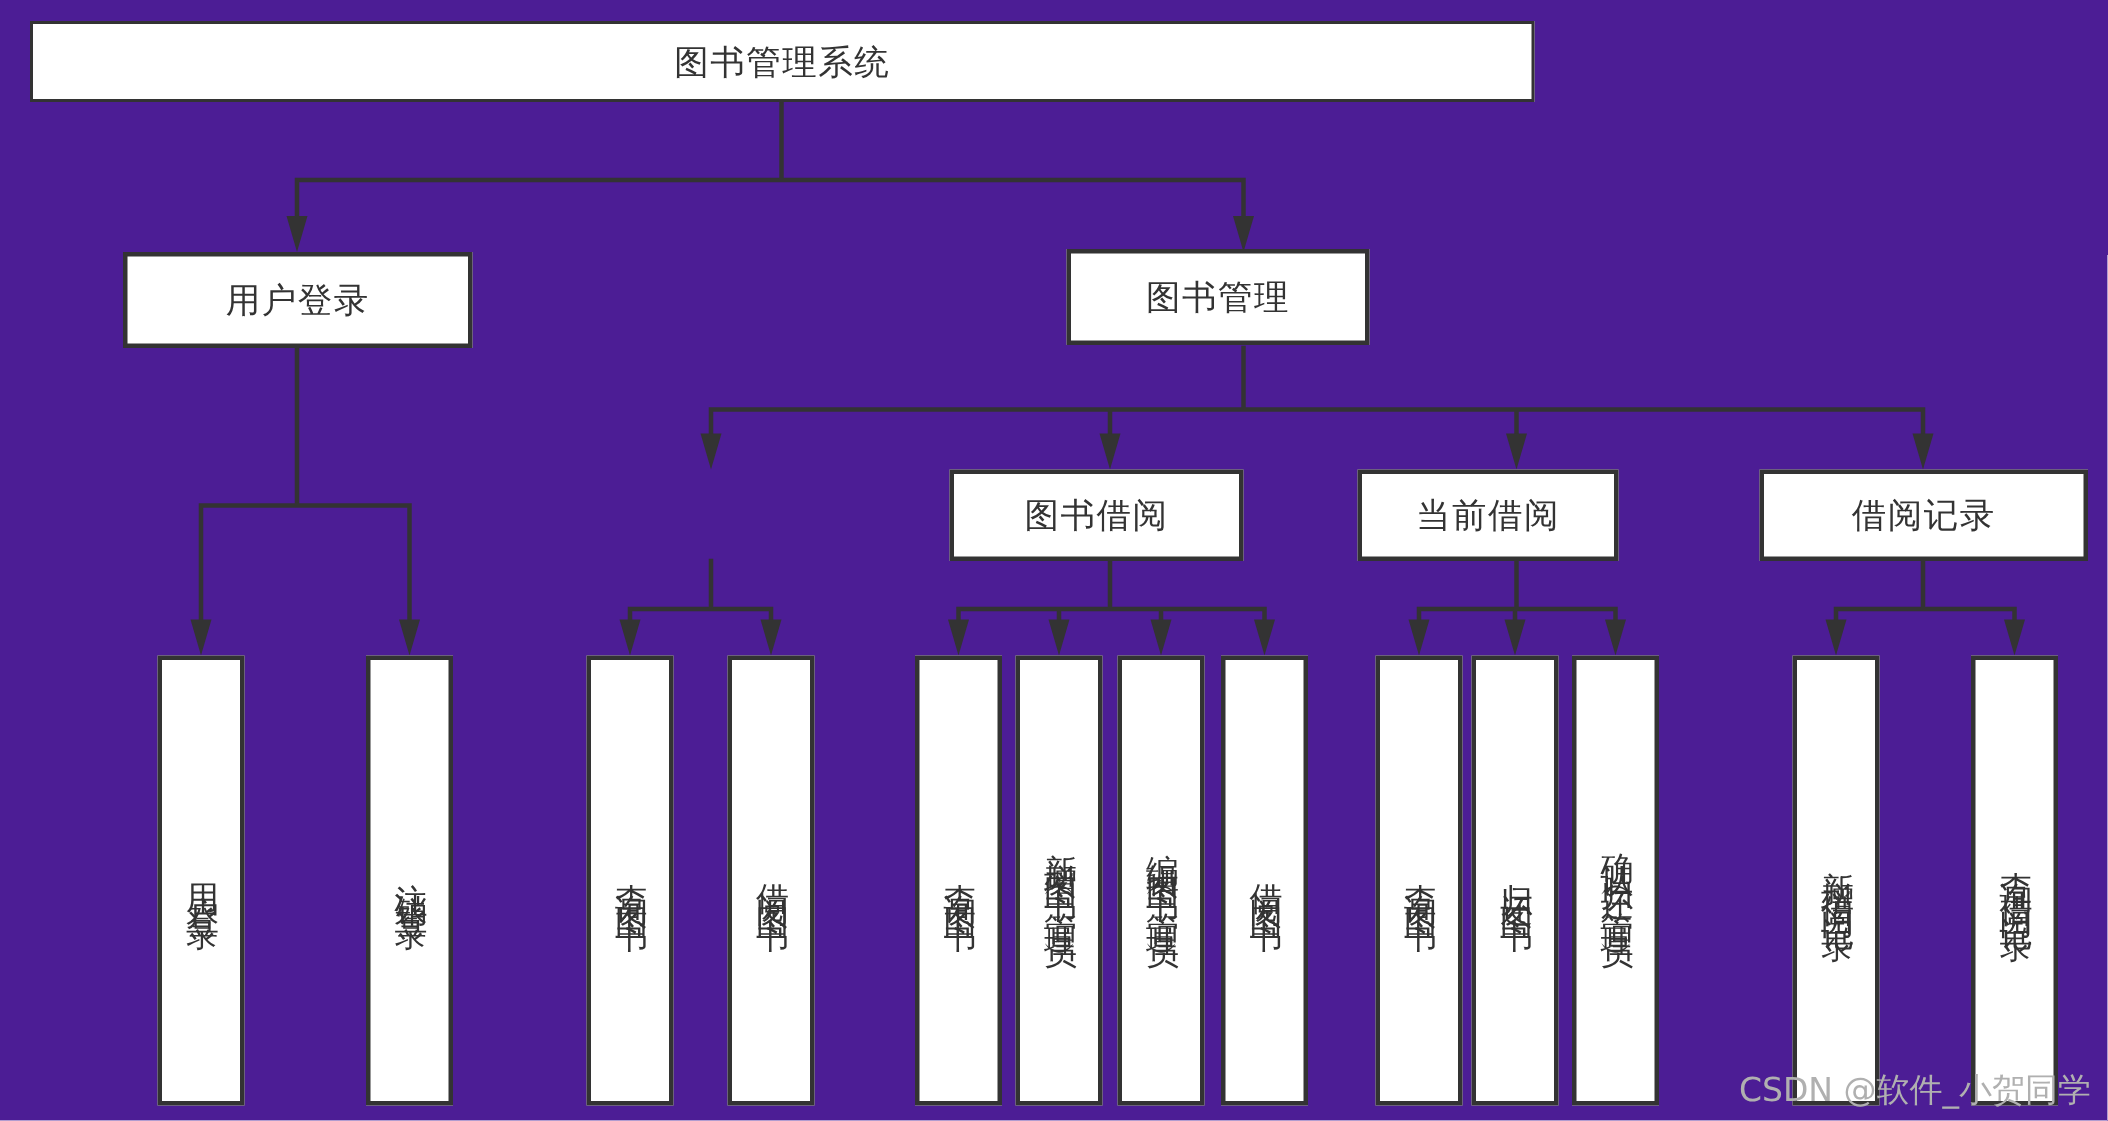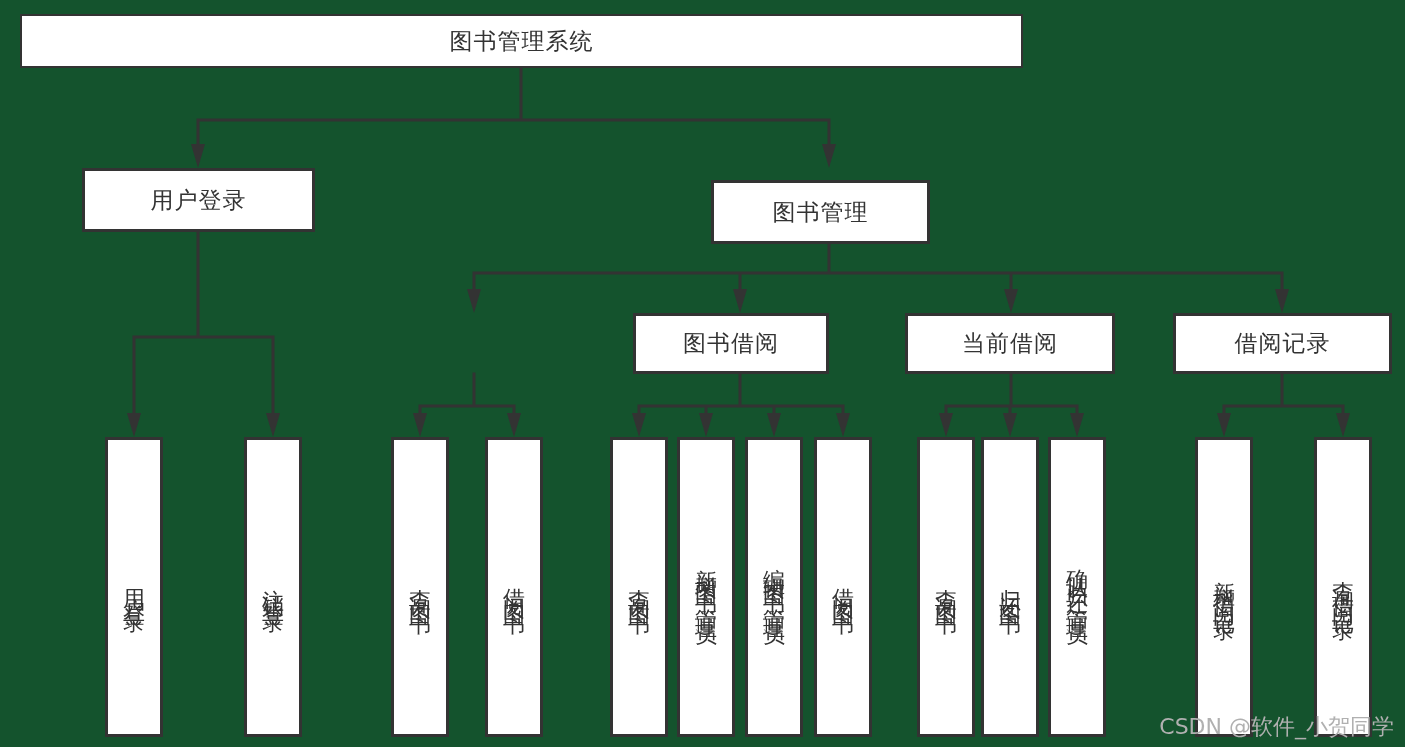--- a/index.html
+++ b/index.html
@@ -5,21 +5,21 @@
   html, body {
     margin: 0;
     padding: 0;
     background: #ffffff;
     font-family: "DejaVu Sans", "Liberation Sans", sans-serif;
   }
   .stage {
     position: relative;
     width: 1405px;
     height: 747px;
-    background: #14532d;
+    background: #4c1d95;
     overflow: hidden;
   }
   .connectors {
     position: absolute;
     left: 0;
     top: 0;
     z-index: 1;
   }
   .box {
     position: absolute;
@@ -110,28 +110,28 @@
     </g>
   </svg>
 
   <div class="box root" style="left:20px; top:14px; width:1003px; height:54px;">
     <span>图书管理系统</span>
   </div>
 
   <div class="box" style="left:82px; top:168px; width:233px; height:64px;">
     <span>用户登录</span>
   </div>
-  <div class="box" style="left:711px; top:180px; width:219px; height:64px;">
+  <div class="box" style="left:711px; top:166px; width:202px; height:64px;">
     <span>图书管理</span>
   </div>
 
   <div class="box" style="left:633px; top:313px; width:196px; height:61px;">
     <span>图书借阅</span>
   </div>
-  <div class="box" style="left:905px; top:313px; width:210px; height:61px;">
+  <div class="box" style="left:905px; top:313px; width:174px; height:61px;">
     <span>当前借阅</span>
   </div>
   <div class="box" style="left:1173px; top:313px; width:219px; height:61px;">
     <span>借阅记录</span>
   </div>
 
   <div class="vbox" style="left:105px;">
     <span class="vlabel">用户登录</span>
   </div>
   <div class="vbox" style="left:244px;">

